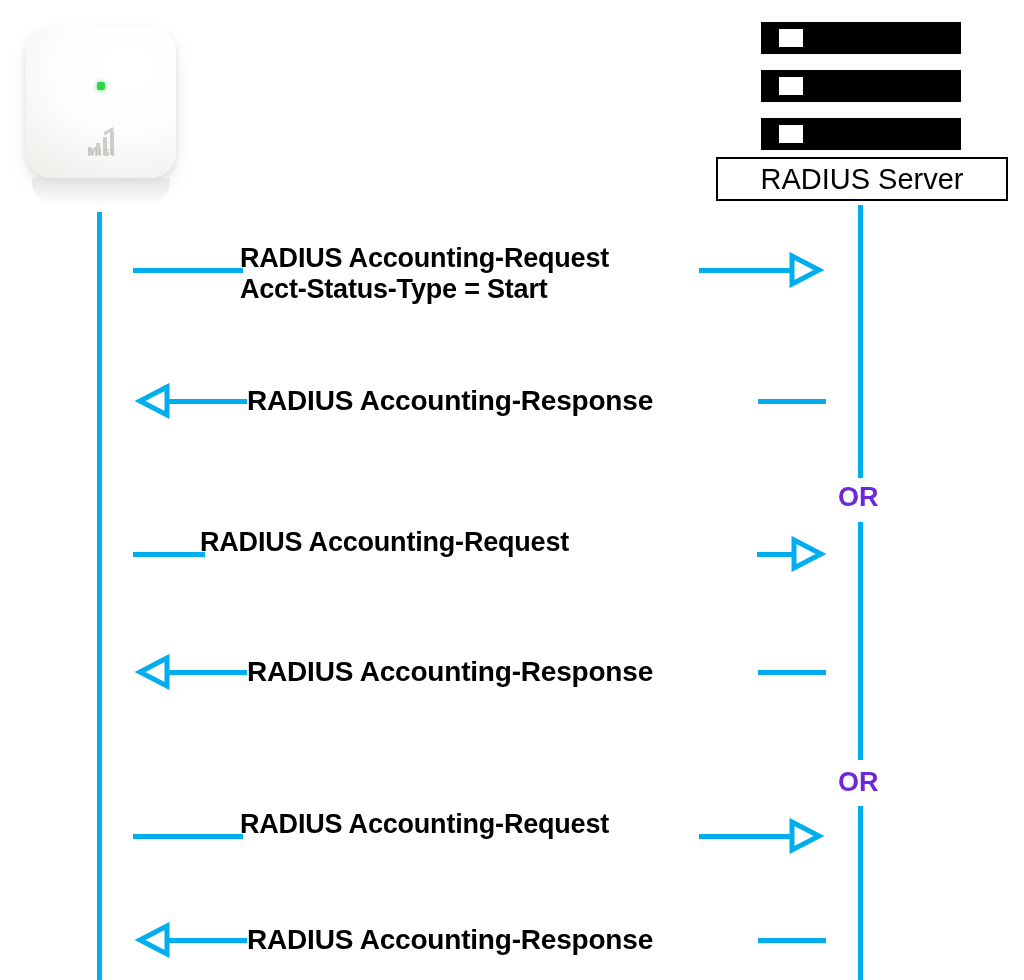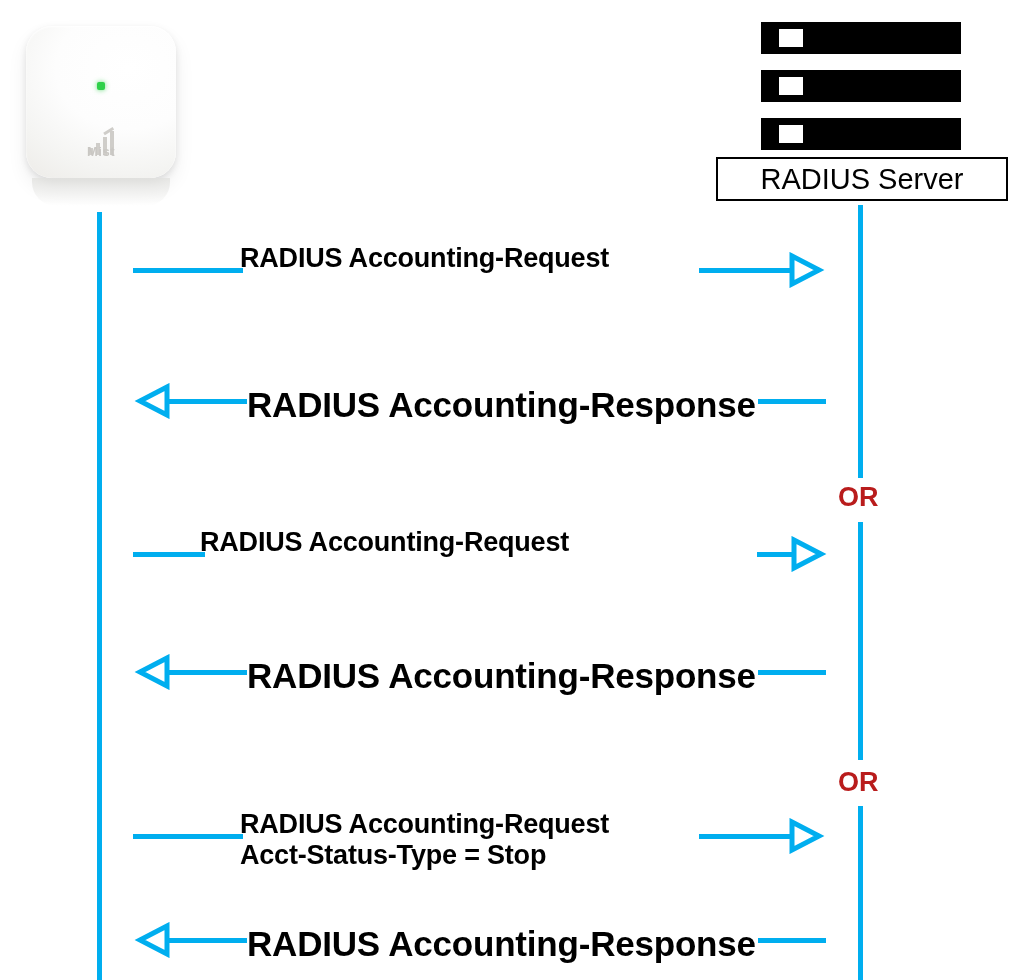--- a/index.html
+++ b/index.html
@@ -126,28 +126,28 @@
     position:absolute;
     color:#000000;
     font-weight:bold;
     text-align:left;
     white-space:nowrap;
     line-height:1.14;
     letter-spacing:-0.2px;
     user-select:none;
   }
   .msg-text.two-line{ font-size:27px; }
-  .msg-text.one-line{ font-size:35px; }
+  .msg-text.one-line{ font-size:28px; }
 
   
   .or-label{
     position:absolute;
     font-size:27px;
     font-weight:bold;
-    color:#b91c1c;
+    color:#6d28d9;
     user-select:none;
   }
   #or-label-1{ left:838px; top:482px; }
   #or-label-2{ left:838px; top:767px; }
 </style>
 </head>
 <body>
 
 <div id="canvas">
 
@@ -182,20 +182,21 @@
   <div class="lifeline" id="lifeline-srv-c"></div>
 
   <div class="msg">
     <div class="stub" style="left:133px; top:268px; width:110px;"></div>
     <div class="stub" style="left:699px; top:268px; width:96px;"></div>
     <svg class="head" style="left:789px; top:252px;" width="36" height="36" viewBox="0 0 36 36">
       <path d="M3 4 L30 18 L3 32 Z" fill="#ffffff" stroke="#00AEEF" stroke-width="5" stroke-linejoin="miter"></path>
     </svg>
     <div class="msg-text two-line" style="left:240px; top:243px; width:460px;">
       <div>RADIUS Accounting-Request</div>
+      <div>Acct-Status-Type = Start</div>
     </div>
   </div>
 
   <div class="msg">
     <svg class="head" style="left:134px; top:383px;" width="36" height="36" viewBox="0 0 36 36">
       <path d="M33 4 L6 18 L33 32 Z" fill="#ffffff" stroke="#00AEEF" stroke-width="5" stroke-linejoin="miter"></path>
     </svg>
     <div class="stub" style="left:167px; top:399px; width:80px;"></div>
     <div class="stub" style="left:758px; top:399px; width:68px;"></div>
     <div class="msg-text one-line" style="left:247px; top:385px; width:512px;">
@@ -230,21 +231,20 @@
   <div class="or-label" id="or-label-2">OR</div>
 
   <div class="msg">
     <div class="stub" style="left:133px; top:834px; width:110px;"></div>
     <div class="stub" style="left:699px; top:834px; width:96px;"></div>
     <svg class="head" style="left:789px; top:818px;" width="36" height="36" viewBox="0 0 36 36">
       <path d="M3 4 L30 18 L3 32 Z" fill="#ffffff" stroke="#00AEEF" stroke-width="5" stroke-linejoin="miter"></path>
     </svg>
     <div class="msg-text two-line" style="left:240px; top:809px; width:460px;">
       <div>RADIUS Accounting-Request</div>
-      <div>Acct-Status-Type = Stop</div>
     </div>
   </div>
 
   <div class="msg">
     <svg class="head" style="left:134px; top:922px;" width="36" height="36" viewBox="0 0 36 36">
       <path d="M33 4 L6 18 L33 32 Z" fill="#ffffff" stroke="#00AEEF" stroke-width="5" stroke-linejoin="miter"></path>
     </svg>
     <div class="stub" style="left:167px; top:938px; width:80px;"></div>
     <div class="stub" style="left:758px; top:938px; width:68px;"></div>
     <div class="msg-text one-line" style="left:247px; top:924px; width:512px;">

